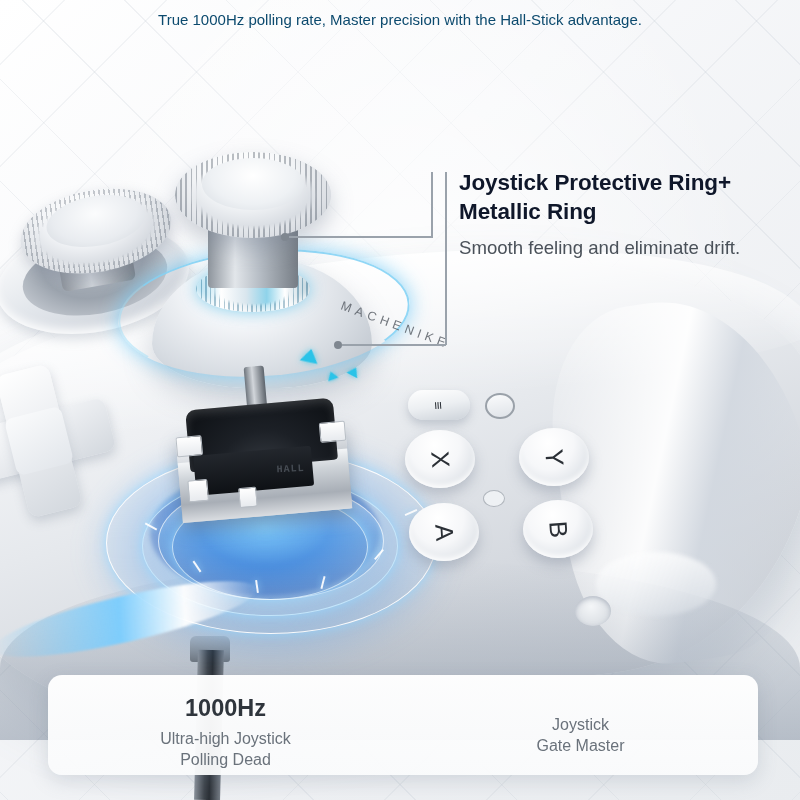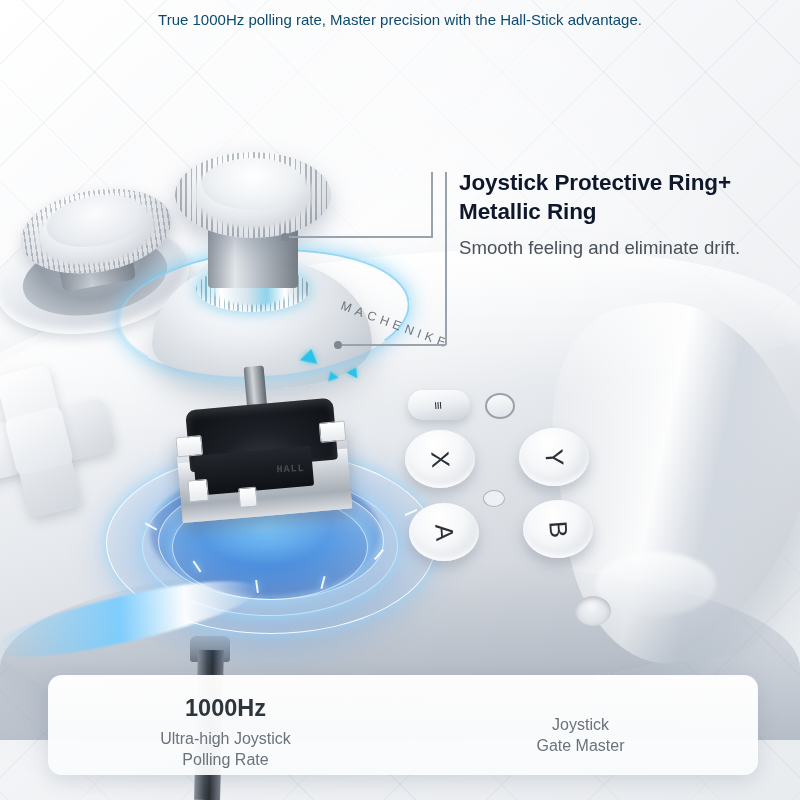--- a/index.html
+++ b/index.html
@@ -482,19 +482,19 @@
 </div>
 
 <div id="header">
   <div id="subtitle">True 1000Hz polling rate, Master precision with the Hall-Stick advantage.</div>
 </div>
 
 <div id="spec-card">
   <div class="spec">
     <div class="spec-value">1000Hz</div>
     <div class="spec-l1">Ultra-high Joystick</div>
-    <div class="spec-l2">Polling Rate</div>
+    <div class="spec-l2">Polling Dead</div>
   </div>
   <div class="spec">
     <div class="spec-l1">Joystick</div>
     <div class="spec-l2">Gate Master</div>
   </div>
 </div>
 
 </body></html>

